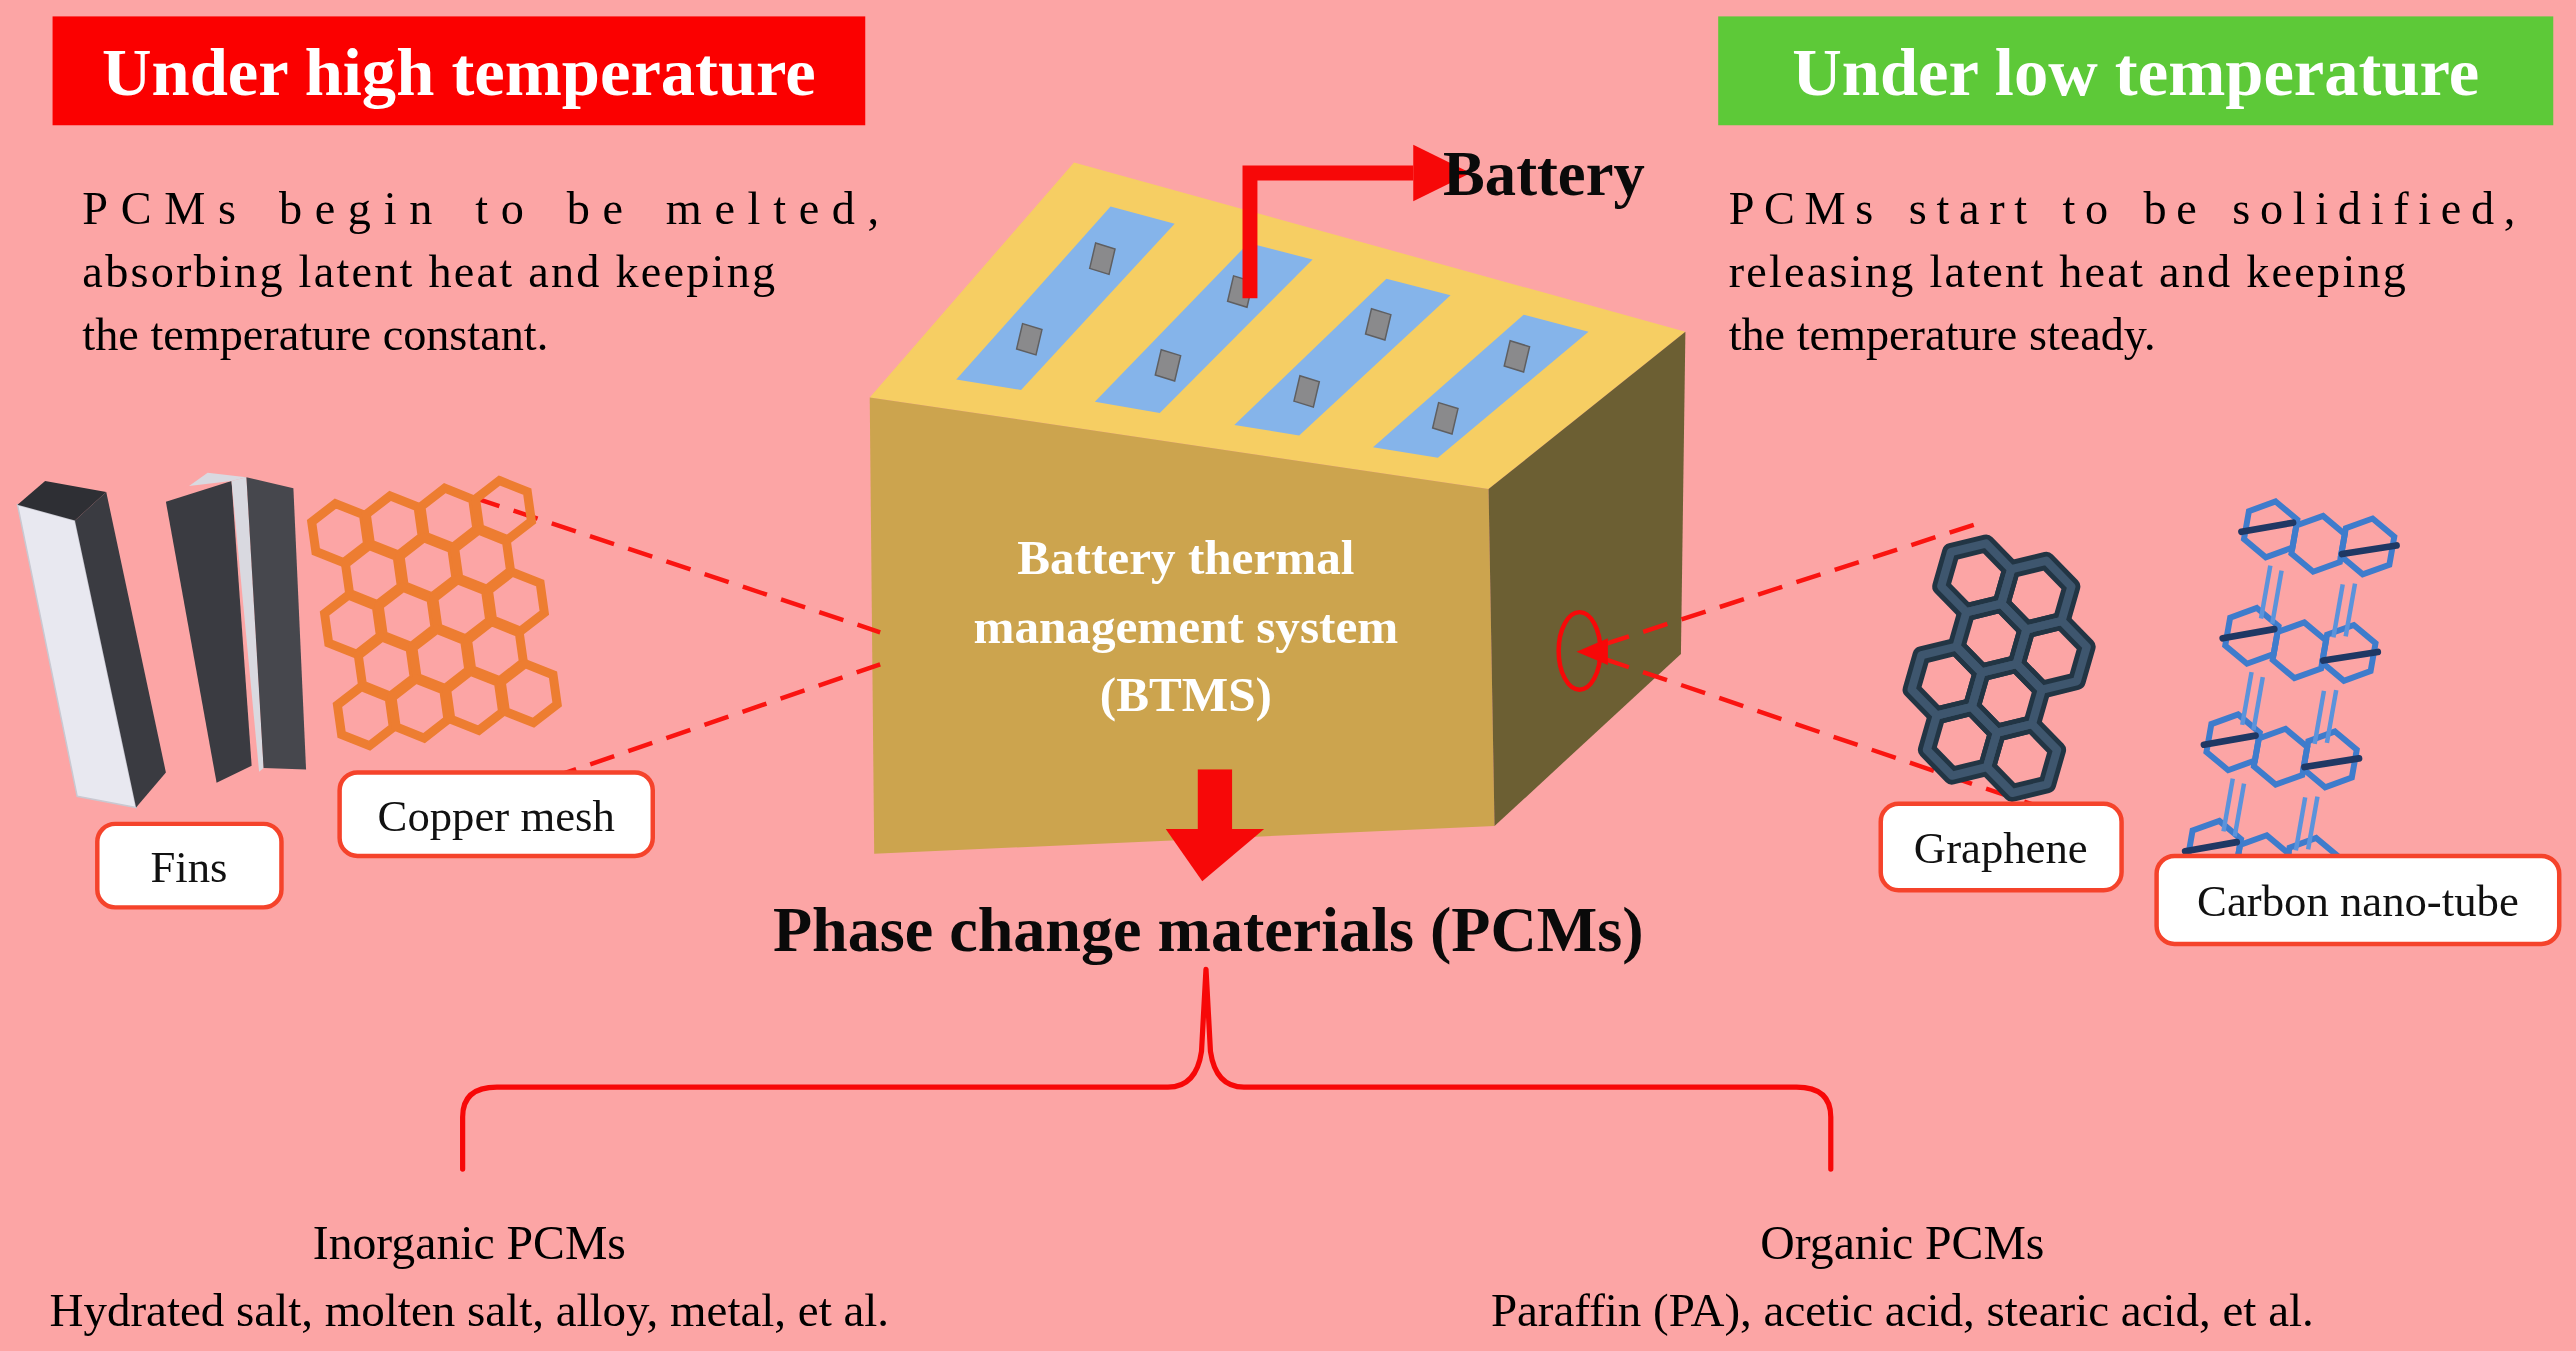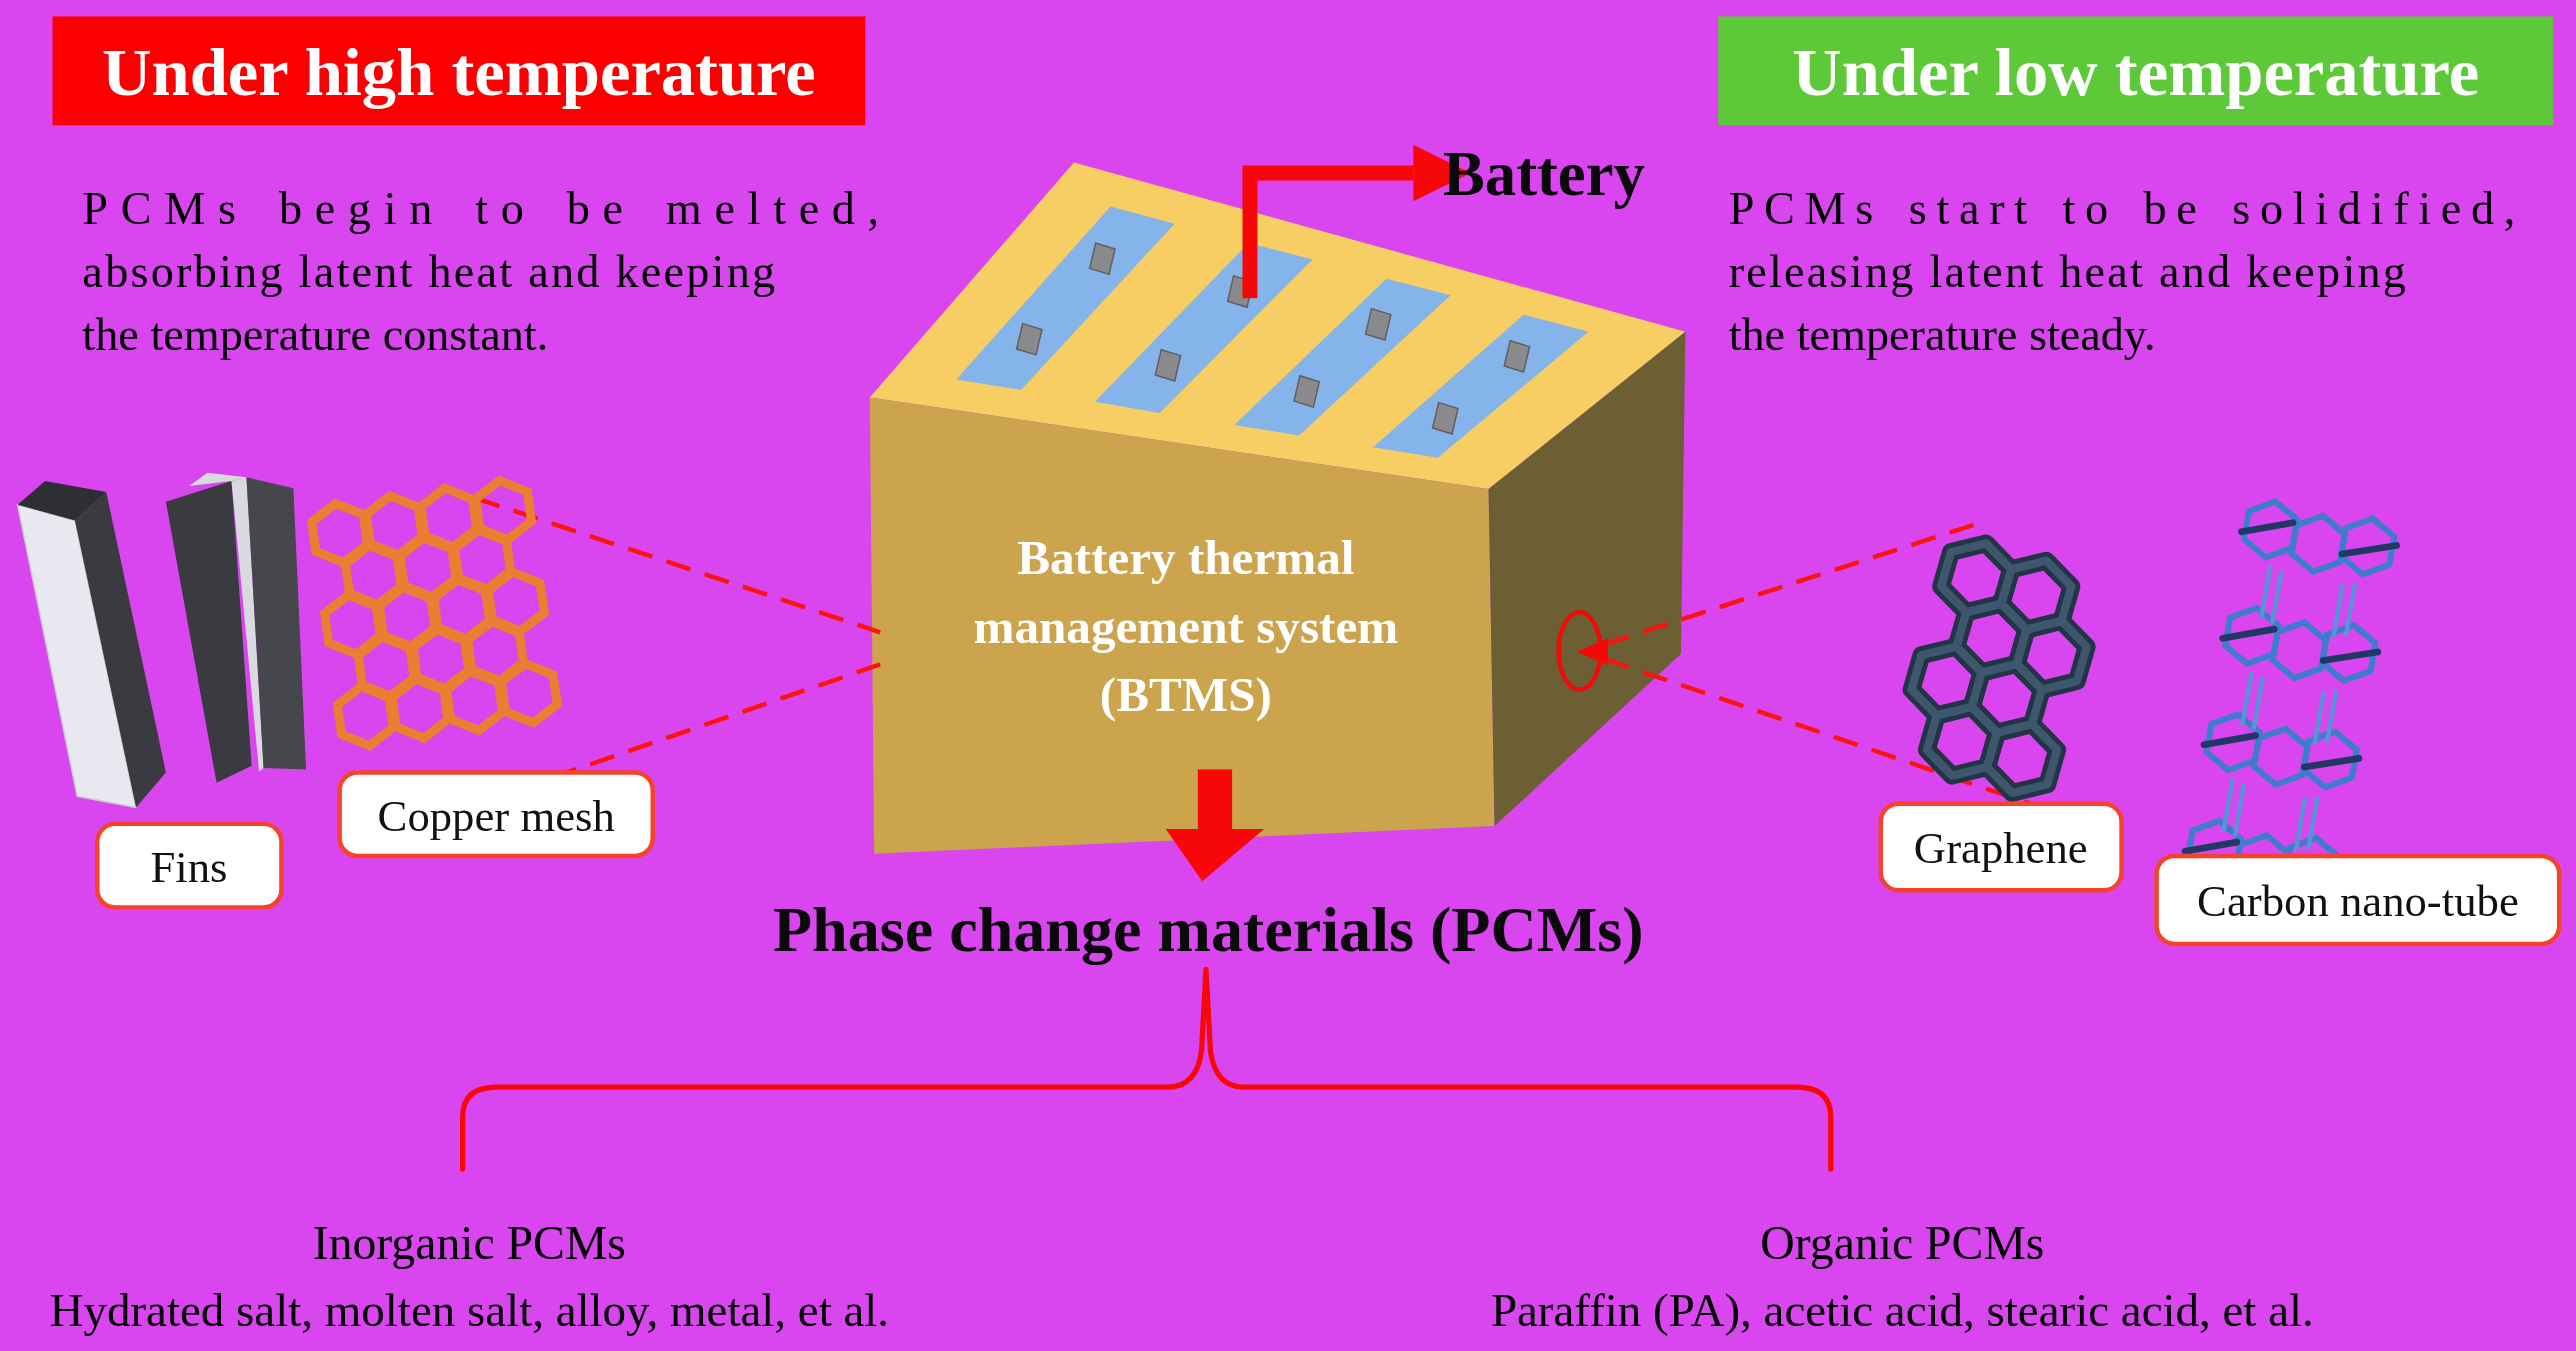--- a/index.html
+++ b/index.html
@@ -1,16 +1,16 @@
 <!DOCTYPE html>
 <html style="font-size:12px"><head>
 <meta charset="utf-8">
 <style>
   html,body{margin:0;padding:0;background:#ffffff;}
-  #stage{position:relative;width:2576px;height:1351px;background:#d946ef;overflow:hidden;}
+  #stage{position:relative;width:2576px;height:1351px;background:#fca5a5;overflow:hidden;}
   svg{display:block;}
   text{font-family:"Liberation Serif","DejaVu Serif",serif;}
   .banner-text{font-weight:bold;fill:#ffffff;}
   .para{fill:#000000;}
   .big-black{font-weight:bold;fill:#0a0a0a;}
   .btms-text{font-weight:bold;fill:#ffffff;}
   .comp-label{fill:#111111;}
   .cat-text{fill:#000000;}
 </style>
 </head>

